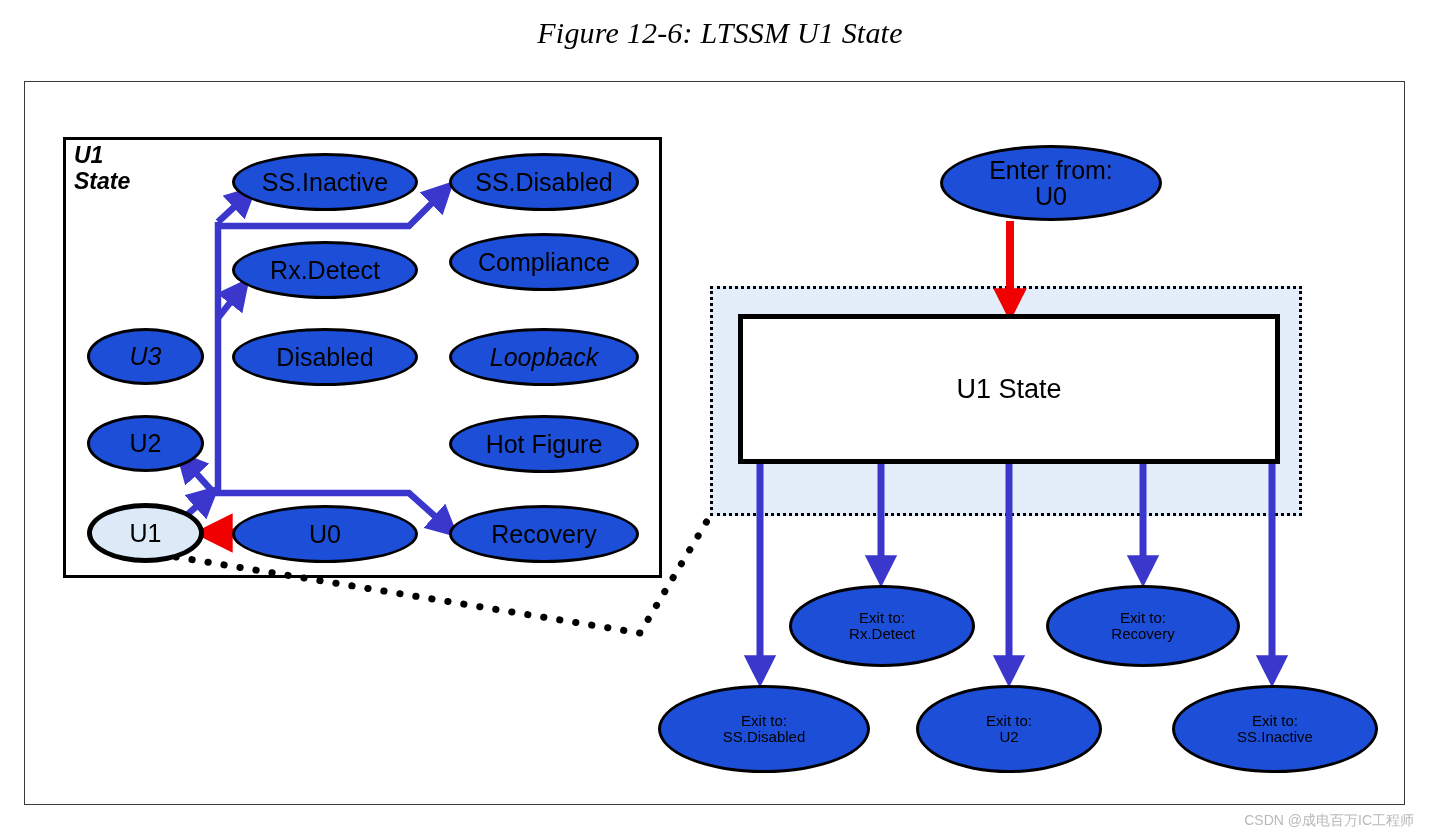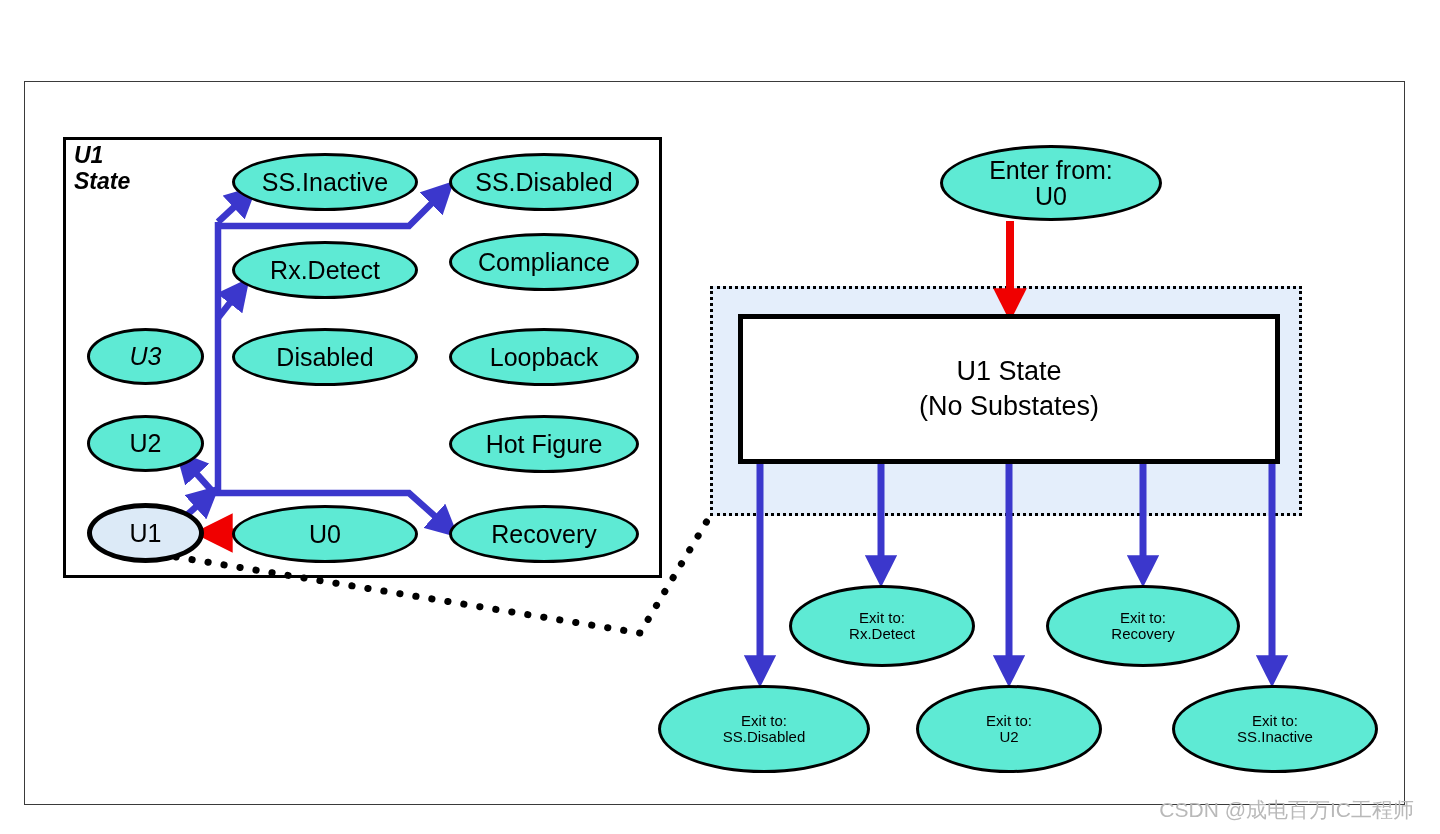--- a/index.html
+++ b/index.html
@@ -60,21 +60,21 @@
     font-style: italic;
     font-weight: bold;
     line-height: 1.12;
     color: #000000;
     white-space: pre-line;
   }
   .node {
     position: absolute;
     border: 3.2px solid #000000;
     border-radius: 50%;
-    background: #5eead4;
+    background: #1d4ed8;
     box-sizing: border-box;
     display: flex;
     align-items: center;
     justify-content: center;
     text-align: center;
     font-size: 25px;
     color: #000000;
     line-height: 1.05;
     white-space: pre-line;
     z-index: 3;
@@ -128,32 +128,33 @@
     align-items: center;
     justify-content: center;
     font-size: 27px;
     color: #000000;
     line-height: 1.28;
     z-index: 3;
   }
   .watermark {
     position: absolute;
     right: 26px;
-    bottom: 10px;
-    font-size: 21px;
+    bottom: 4px;
+    font-size: 14px;
     color: #b9b9b9;
     z-index: 6;
     white-space: nowrap;
   }
 </style>
 </head>
 <body>
 
 <div id="figure-root">
 
+  <div class="fig-title">Figure 12-6: LTSSM U1 State</div>
 
   <div class="outer-frame"></div>
 
   <div class="ltssm-panel"></div>
   <div class="panel-caption">U1
 State</div>
 
   <svg class="svg-layer">
     <defs>
       <marker id="bluehead" markerWidth="5" markerHeight="5" refX="2.6" refY="2.5" orient="auto">
@@ -185,21 +186,21 @@
     </g>
   </svg>
 
   <div>
     <div class="node" style="left:232px;top:153px;width:186px;height:58px;">SS.Inactive</div>
     <div class="node" style="left:449px;top:153px;width:190px;height:58px;">SS.Disabled</div>
     <div class="node" style="left:232px;top:241px;width:186px;height:58px;">Rx.Detect</div>
     <div class="node" style="left:449px;top:233px;width:190px;height:58px;">Compliance</div>
     <div class="node" style="left:87px;top:328px;width:117px;height:57px;font-style:italic;">U3</div>
     <div class="node" style="left:232px;top:328px;width:186px;height:58px;">Disabled</div>
-    <div class="node" style="left:449px;top:328px;width:190px;height:58px;">Loopback</div>
+    <div class="node" style="left:449px;top:328px;width:190px;height:58px;font-style:italic;">Loopback</div>
     <div class="node" style="left:87px;top:415px;width:117px;height:57px;">U2</div>
     <div class="node" style="left:449px;top:415px;width:190px;height:58px;">Hot Figure</div>
     <div class="node highlight" style="left:87px;top:503px;width:117px;height:60px;">U1</div>
     <div class="node" style="left:232px;top:505px;width:186px;height:58px;">U0</div>
     <div class="node" style="left:449px;top:505px;width:190px;height:58px;">Recovery</div>
   </div>
 
   <svg class="svg-layer">
     <path d="M176,557 L640,633 L710,516" stroke="#000000" stroke-width="7" fill="none" stroke-linecap="round" stroke-dasharray="0.2 16"></path>
   </svg>
@@ -213,21 +214,20 @@
       </marker>
       <marker id="bluehead2" markerWidth="4.6" markerHeight="4.6" refX="2.4" refY="2.3" orient="auto">
         <path d="M0,0 L4.6,2.3 L0,4.6 Z" fill="#3b37cc"></path>
       </marker>
     </defs>
     <path d="M1010,221 L1010,305" stroke="#f00000" stroke-width="8" fill="none" marker-end="url(#redhead2)"></path>
   </svg>
 
   <div class="state-box">
     <div>U1 State</div>
-    <div>(No Substates)</div>
   </div>
 
   <svg class="svg-layer">
     <g stroke="#3b37cc" stroke-width="7" fill="none">
       <path d="M760,463 L760,672" marker-end="url(#bluehead2)"></path>
       <path d="M881,463 L881,572" marker-end="url(#bluehead2)"></path>
       <path d="M1009,463 L1009,672" marker-end="url(#bluehead2)"></path>
       <path d="M1143,463 L1143,572" marker-end="url(#bluehead2)"></path>
       <path d="M1272,463 L1272,672" marker-end="url(#bluehead2)"></path>
     </g>

